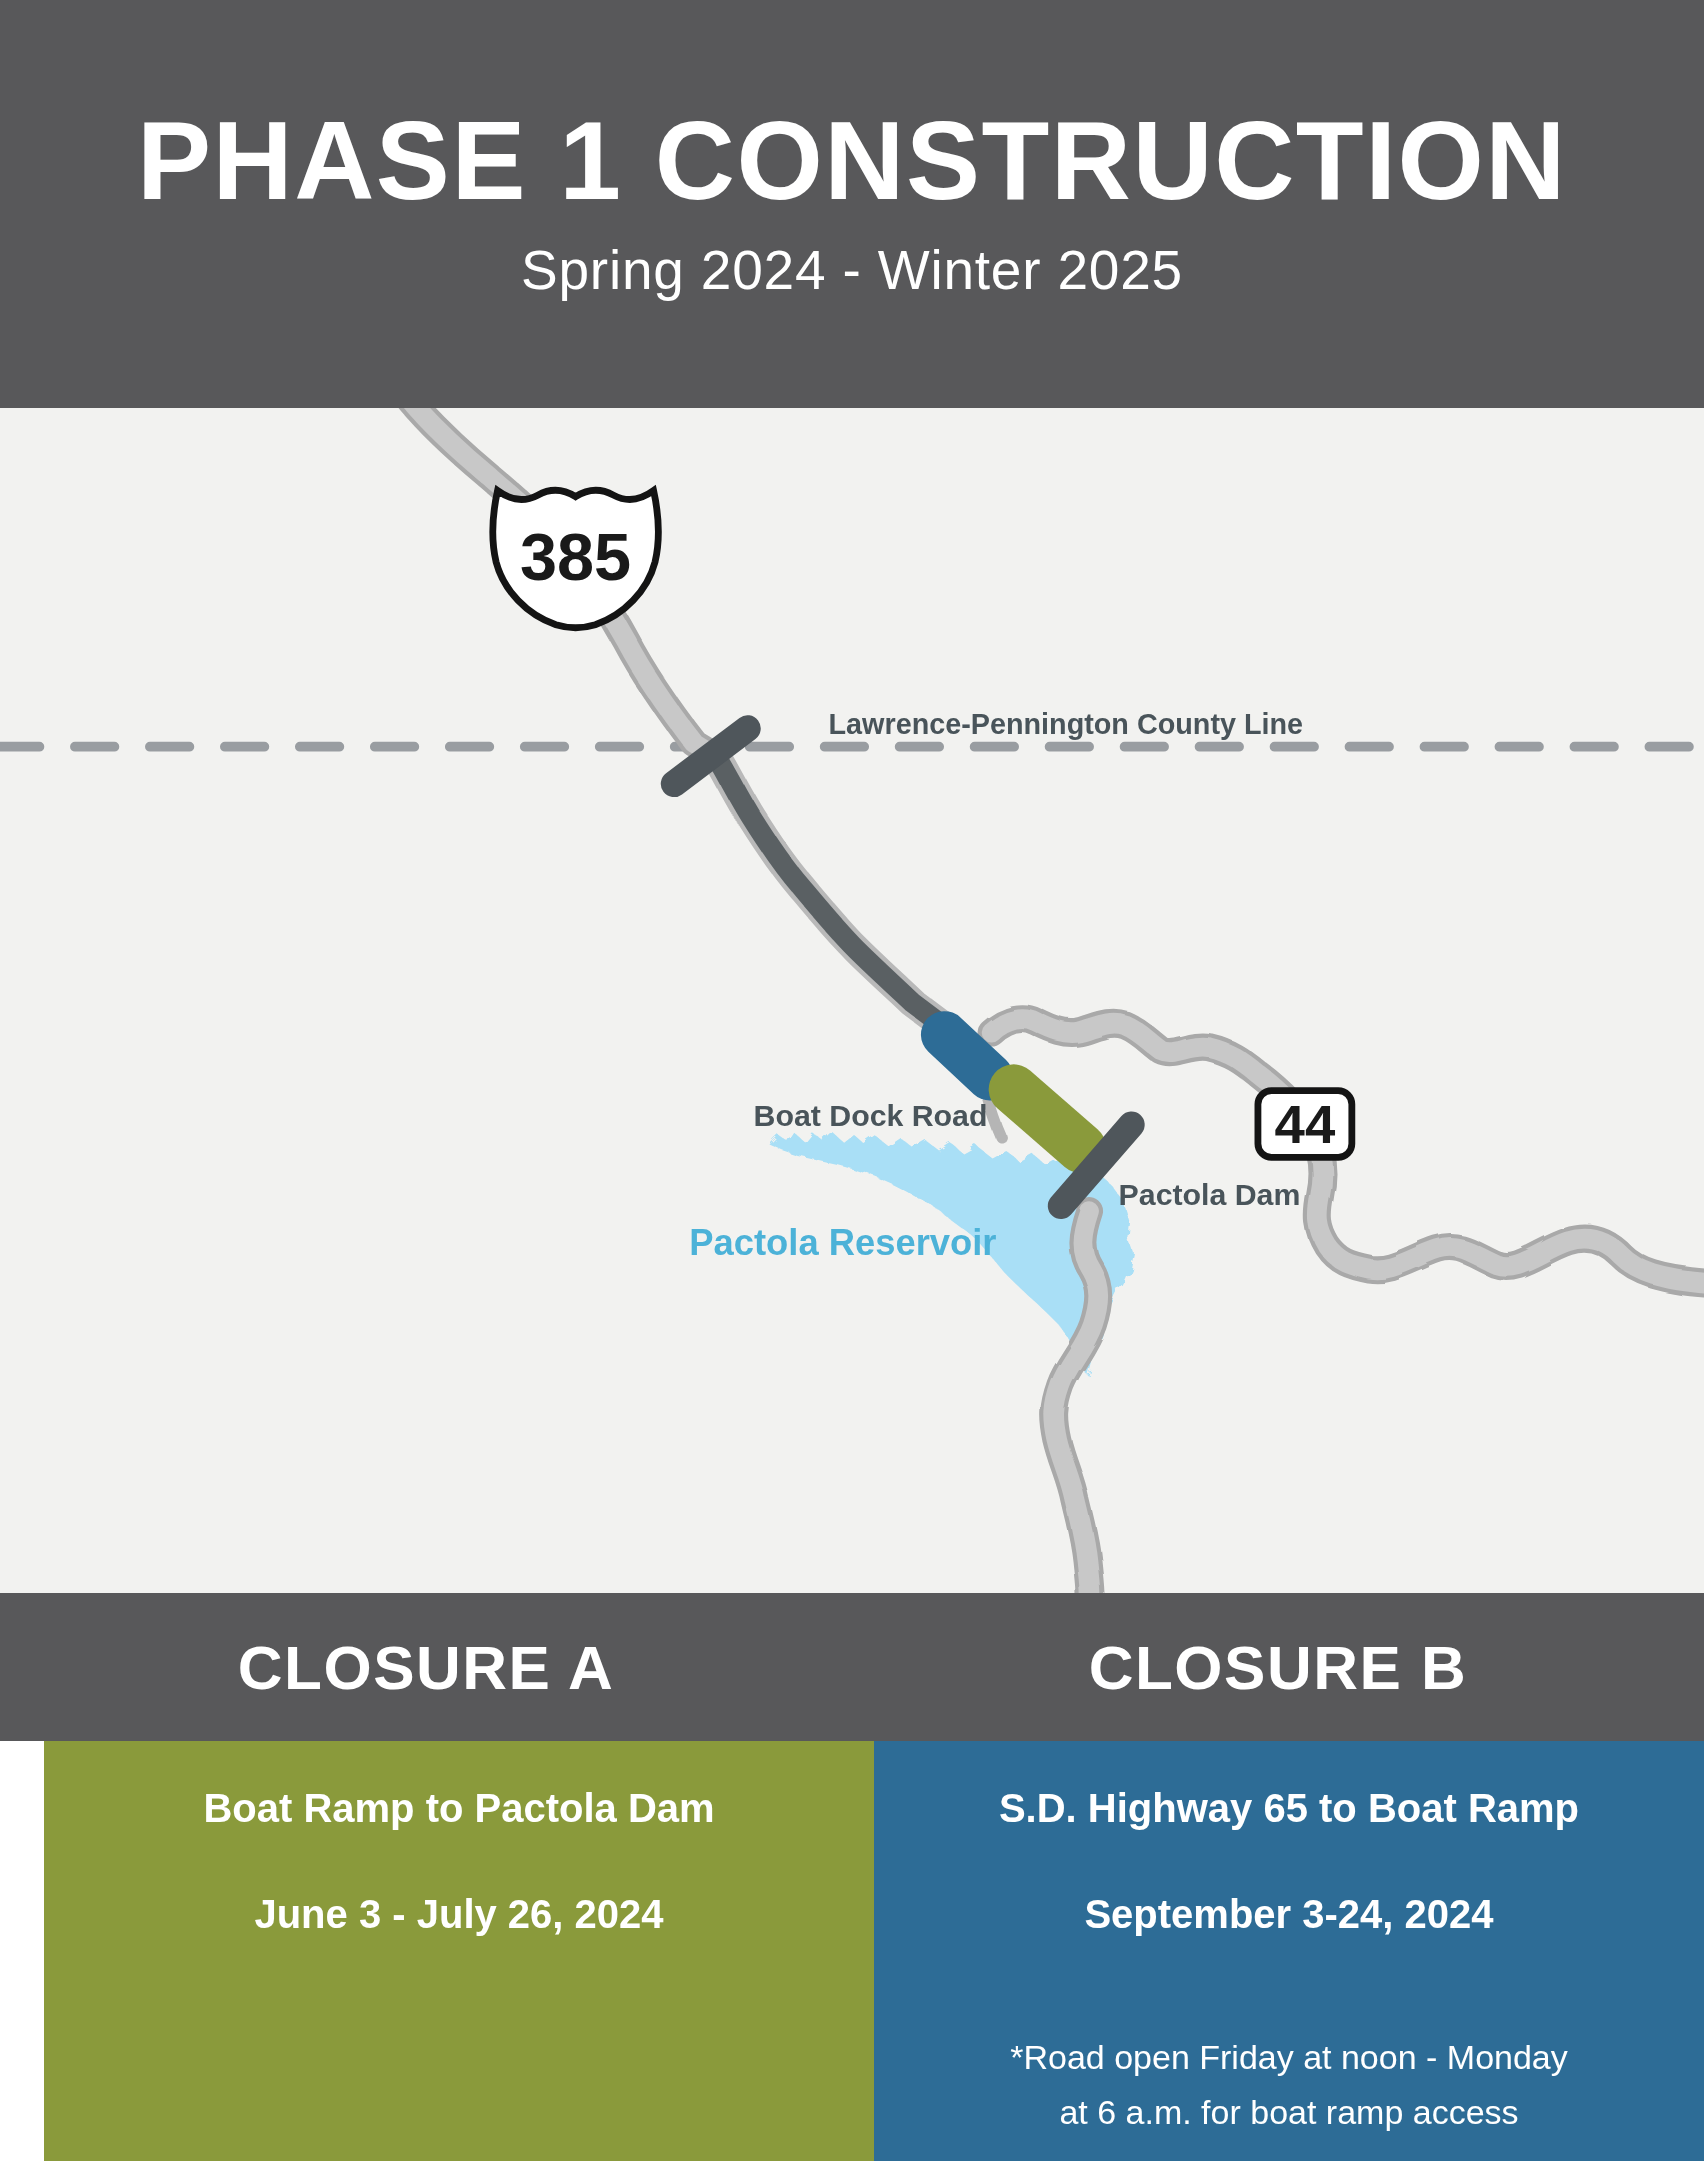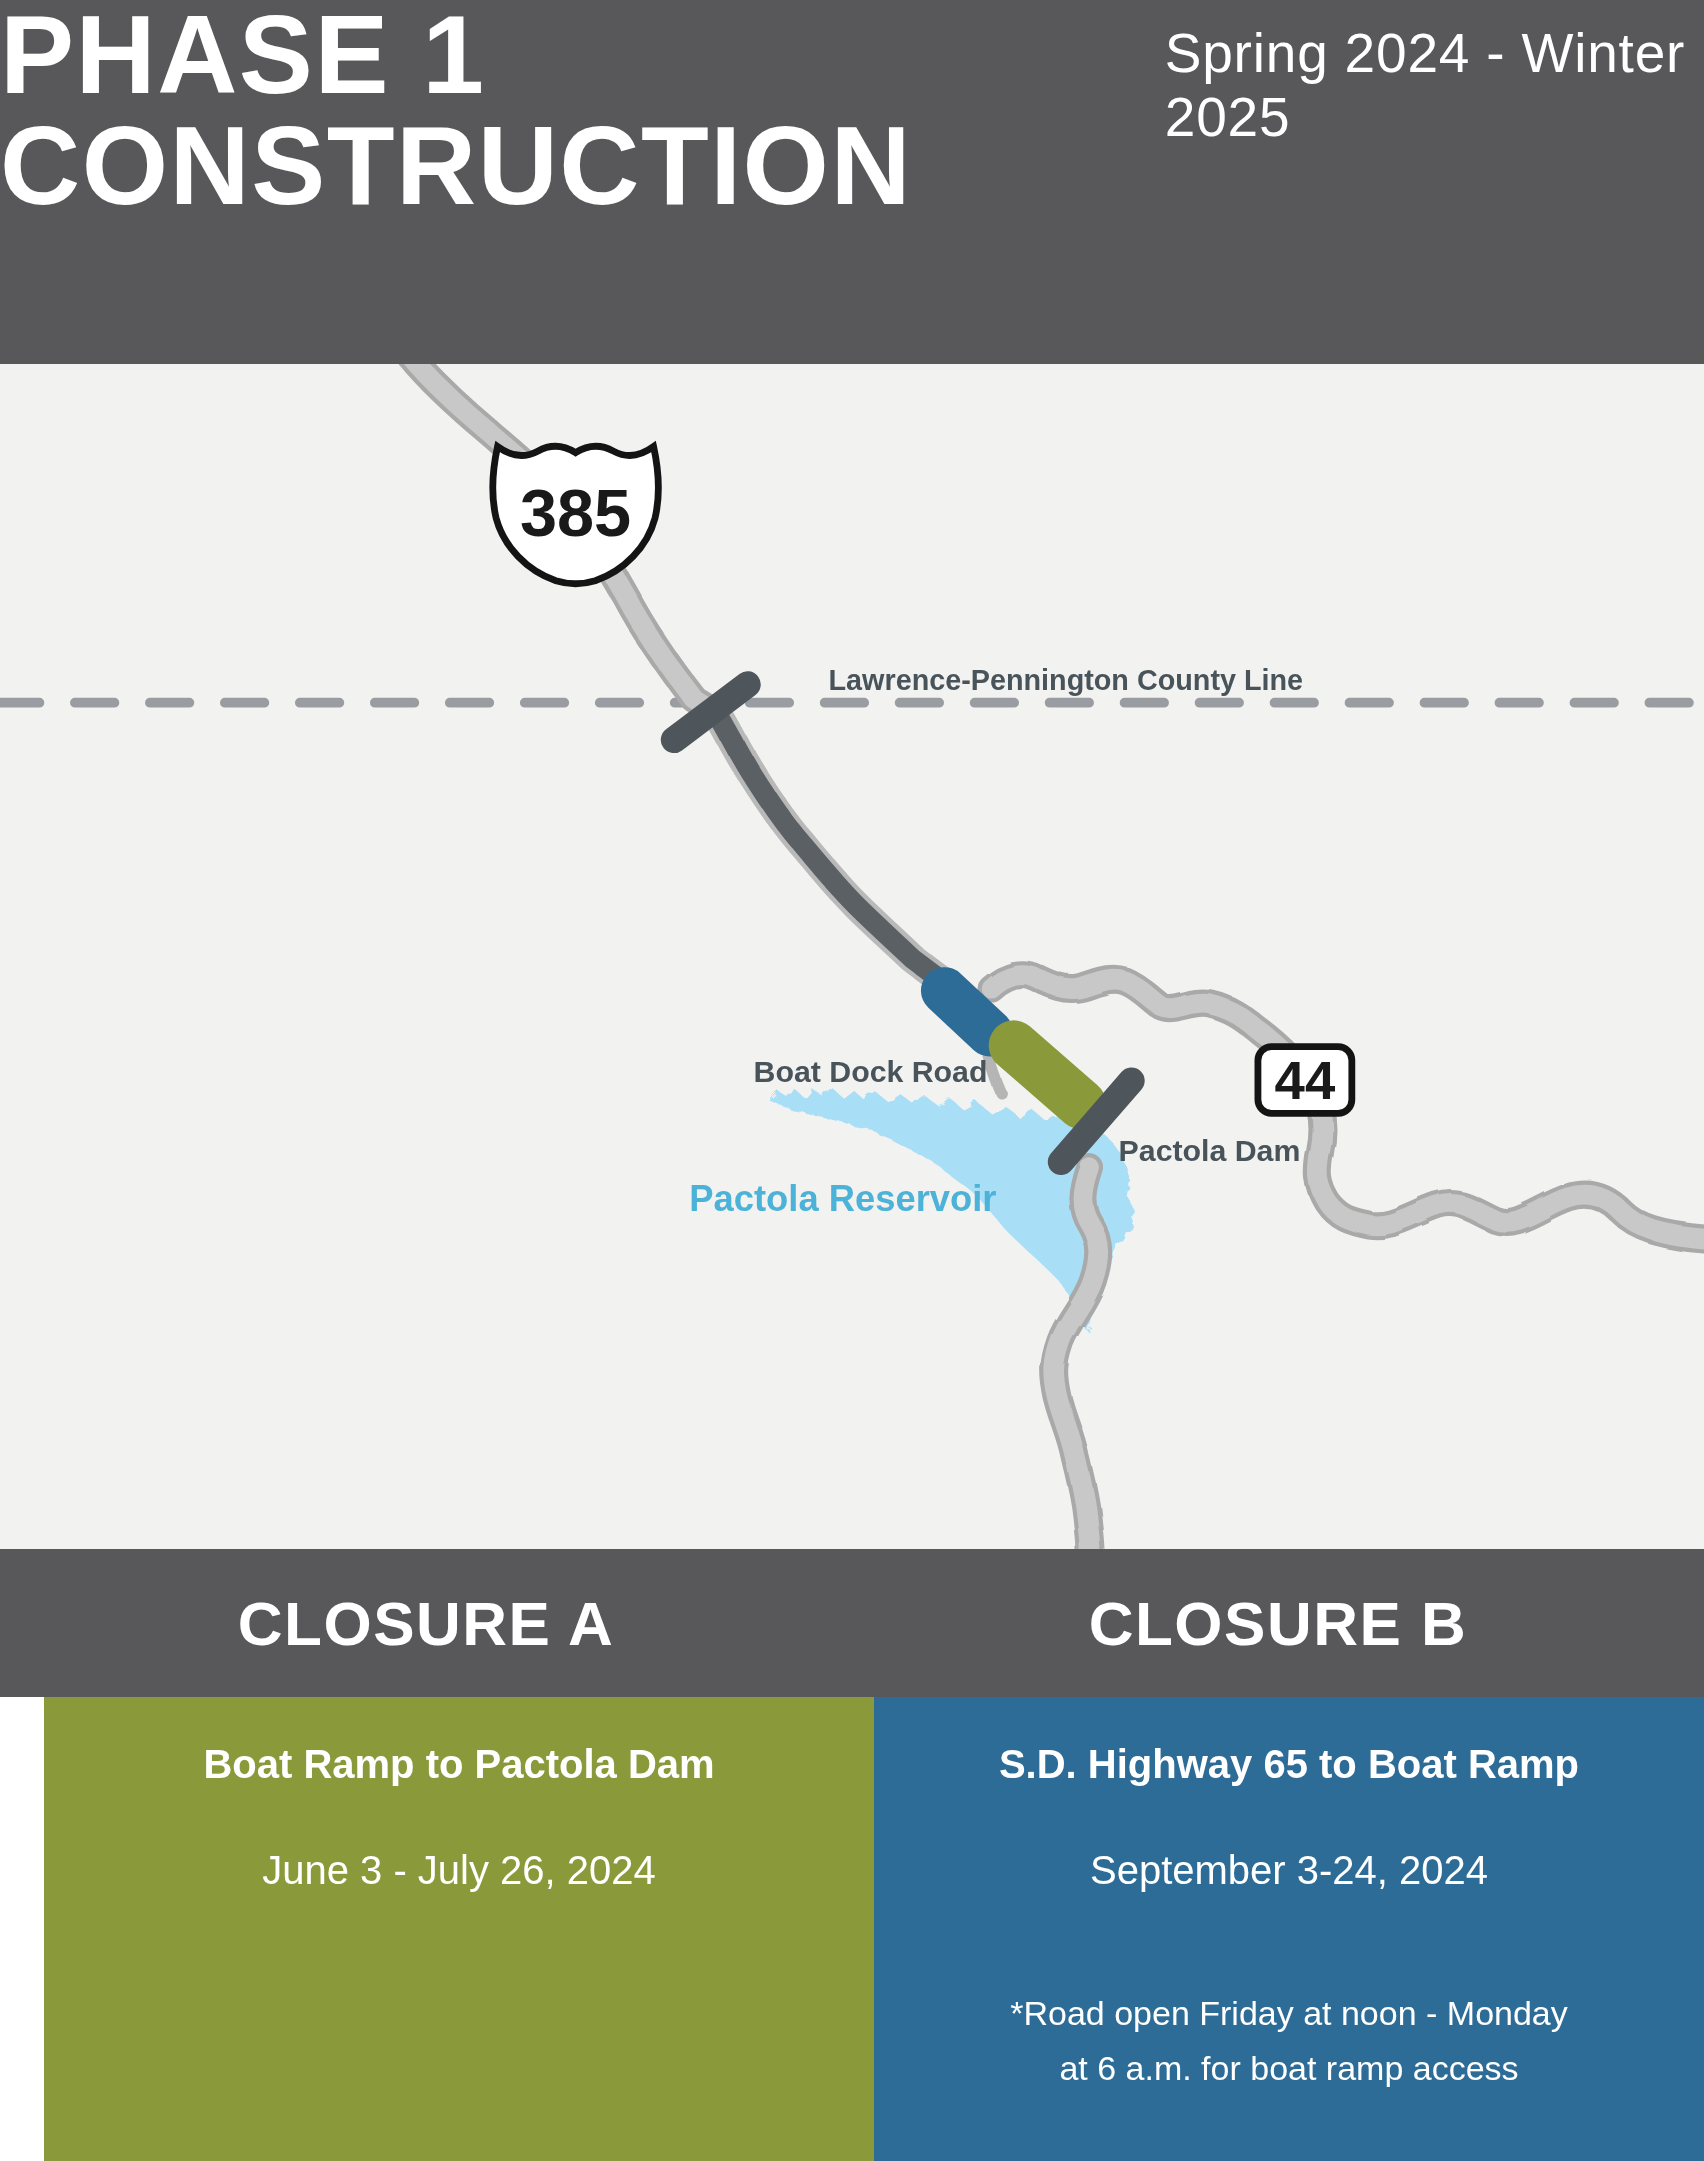--- a/index.html
+++ b/index.html
@@ -8,22 +8,22 @@
     --road_light_fill:#C8C8C8; --road_light_casing:#A9A9A9;
     --road_dark_fill:#5A6164; --road_dark_casing:#B9B9B9;
     --county_dash:#999DA1; --slash:#4F565B; --shield_border:#141414; --text_white:#FFFFFF;
   }
   *{margin:0;padding:0;box-sizing:border-box;}
   html,body{width:1704px;}
   body{font-family:"Liberation Sans", sans-serif; background:#fff;}
   .poster{width:1704px;height:2161px;display:flex;flex-direction:column;overflow:hidden;}
 
   
-  .header{height:364px;background:var(--header_band);display:flex;flex-direction:row;
-          justify-content:center;flex:0 0 auto;}
+  .header{height:408px;background:var(--header_band);display:flex;flex-direction:column;
+          align-items:center;justify-content:center;flex:0 0 auto;}
   .title{color:var(--text_white);font-weight:700;font-size:111px;letter-spacing:1.5px;line-height:1;}
   .subtitle{color:var(--text_white);font-weight:400;font-size:55px;margin-top:21px;letter-spacing:0.8px;}
 
   
   .map{height:1185px;background:var(--map_bg);position:relative;flex:0 0 auto;text-align:right;}
   .map-svg{position:absolute;inset:0;width:100%;height:100%;display:block;}
   .county-dash{stroke:var(--county_dash);stroke-width:13;stroke-dasharray:52 47;stroke-linecap:round;fill:none;}
   .road-light-casing{stroke:var(--road_light_casing);stroke-width:37;fill:none;stroke-linecap:round;stroke-linejoin:round;}
   .road-light-fill{stroke:var(--road_light_fill);stroke-width:26;fill:none;stroke-linecap:round;stroke-linejoin:round;}
   .road-dark-casing{stroke:var(--road_dark_casing);stroke-width:39;fill:none;stroke-linecap:round;stroke-linejoin:round;}
@@ -46,21 +46,21 @@
   .closure-band{height:148px;background:var(--header_band);display:flex;flex:0 0 auto;}
   .closure-band .half{width:852px;display:flex;align-items:center;justify-content:center;}
   .closure-head{color:var(--text_white);font-weight:700;font-size:62px;letter-spacing:1.5px;}
 
   .panels{flex:1 1 auto;display:flex;padding-left:44px;}
   .panel{width:852px;display:flex;flex-direction:column;align-items:center;text-align:center;
          padding:42px 30px 0 30px;color:var(--text_white);}
   .panel-green{background:var(--panel_green);}
   .panel-blue{background:var(--panel_blue);}
   .route-line{font-weight:700;font-size:40px;line-height:1.25;}
-  .date-line{font-weight:400;font-size:40px;line-height:1.25;margin-top:56px;}
+  .date-line{font-weight:700;font-size:40px;line-height:1.25;margin-top:56px;}
   .note{font-weight:400;font-size:34px;line-height:1.63;margin-top:91px;}
 </style>
 </head>
 <body>
 
 <div class="poster">
 
   <div class="header">
     <div class="title">PHASE 1 CONSTRUCTION</div>
     <div class="subtitle">Spring 2024 - Winter 2025</div>

